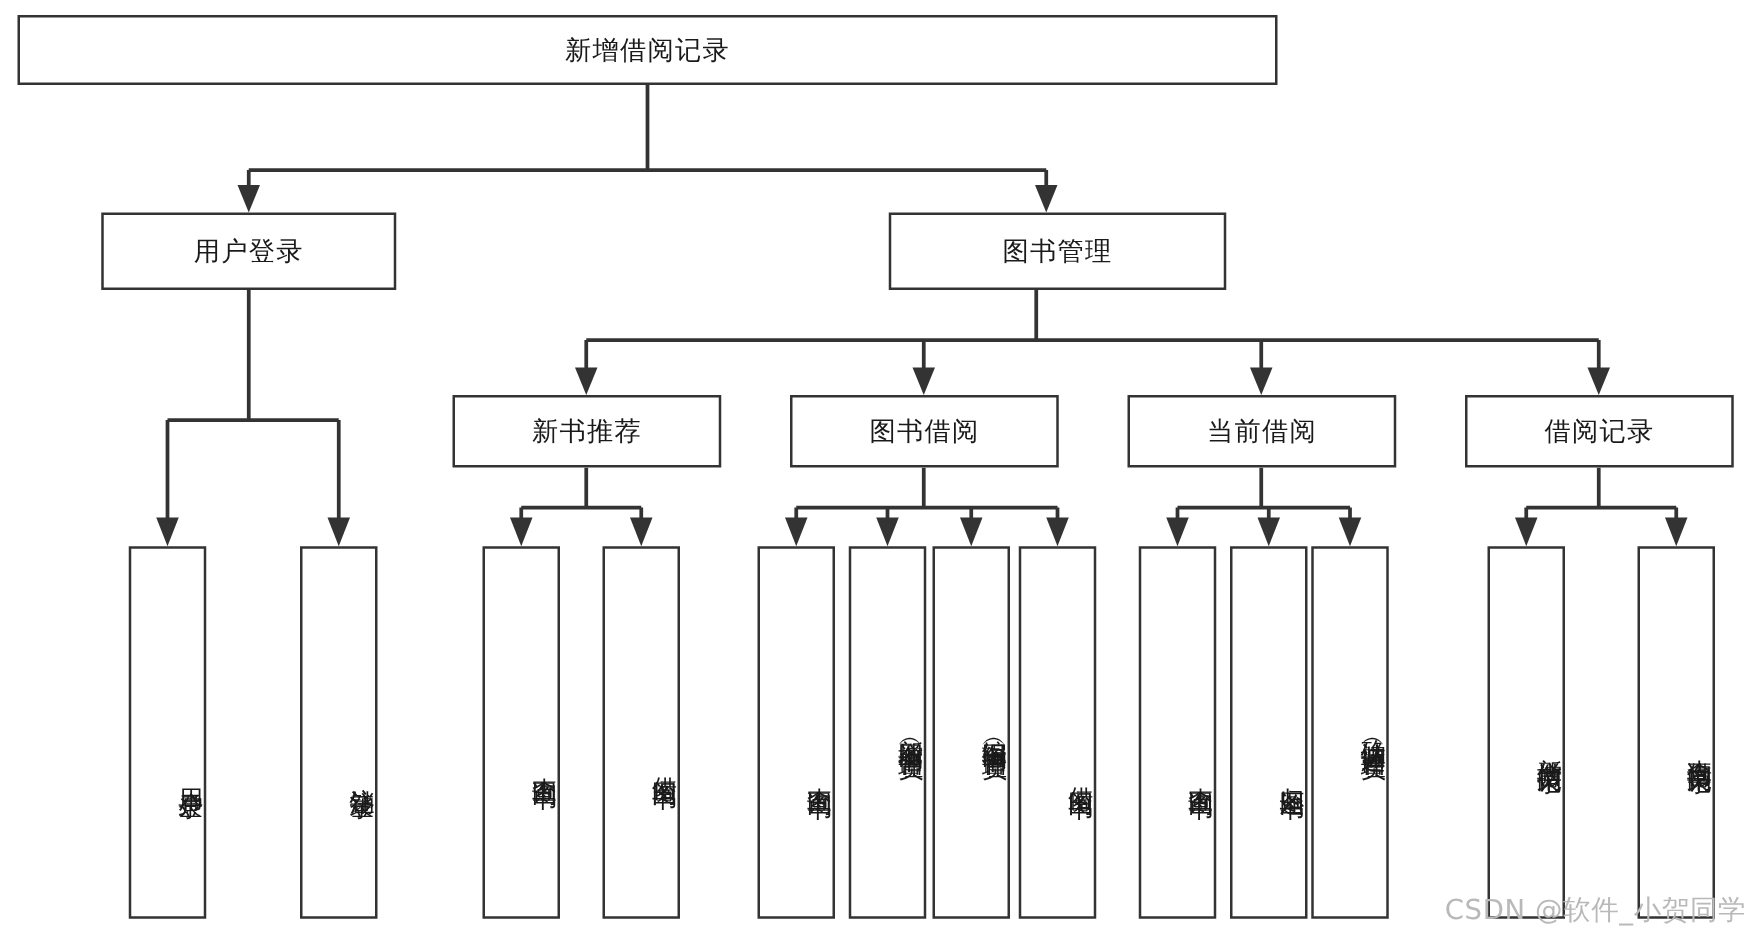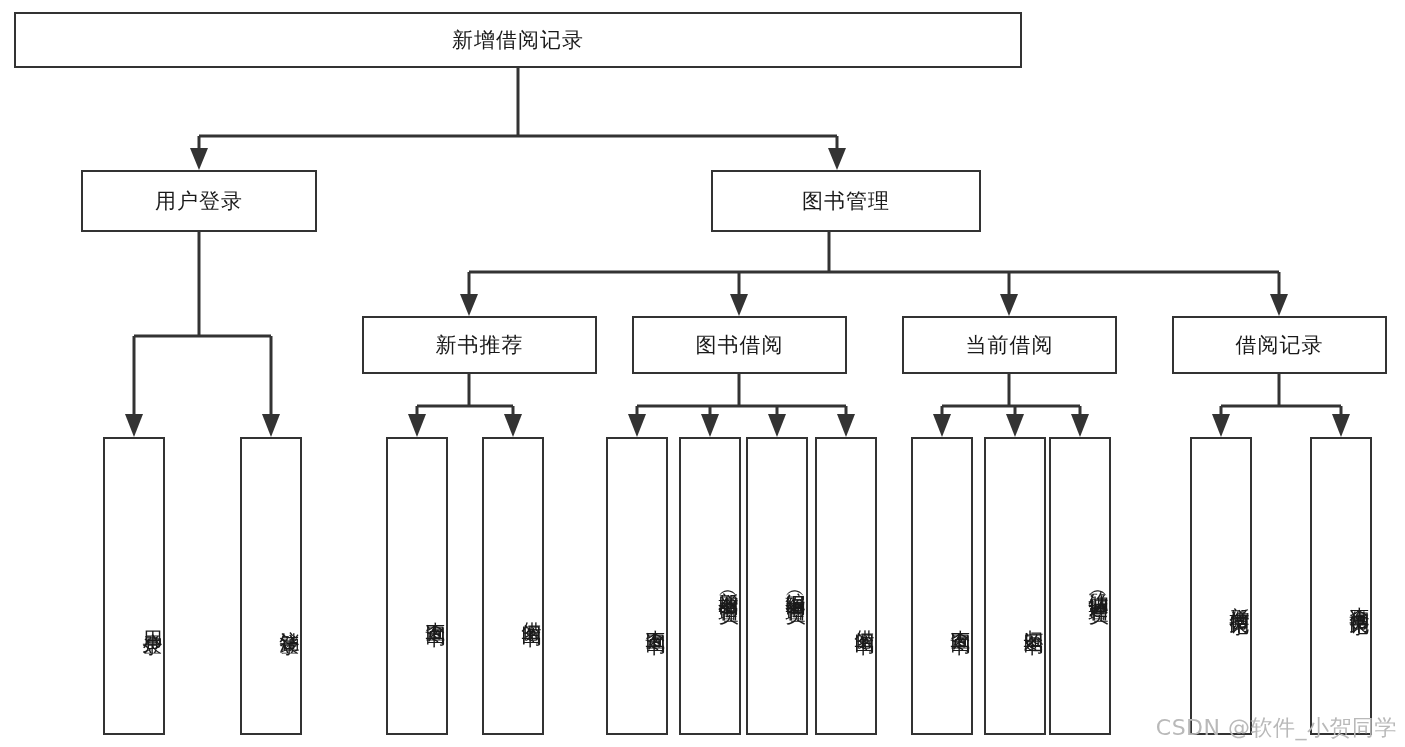--- a/index.html
+++ b/index.html
@@ -173,21 +173,21 @@
     <span class="node-label">新增借阅记录</span>
   </div>
 
   <div class="node-box horizontal" style="left:81px; top:170px; width:236px; height:62px;">
     <span class="node-label">用户登录</span>
   </div>
   <div class="node-box horizontal" style="left:711px; top:170px; width:270px; height:62px;">
     <span class="node-label">图书管理</span>
   </div>
 
-  <div class="node-box horizontal" style="left:362px; top:316px; width:235px; height:58px;">
+  <div class="node-box horizontal" style="left:362px; top:316px; width:215px; height:58px;">
     <span class="node-label">新书推荐</span>
   </div>
   <div class="node-box horizontal" style="left:632px; top:316px; width:215px; height:58px;">
     <span class="node-label">图书借阅</span>
   </div>
   <div class="node-box horizontal" style="left:902px; top:316px; width:215px; height:58px;">
     <span class="node-label">当前借阅</span>
   </div>
   <div class="node-box horizontal" style="left:1172px; top:316px; width:215px; height:58px;">
     <span class="node-label">借阅记录</span>

